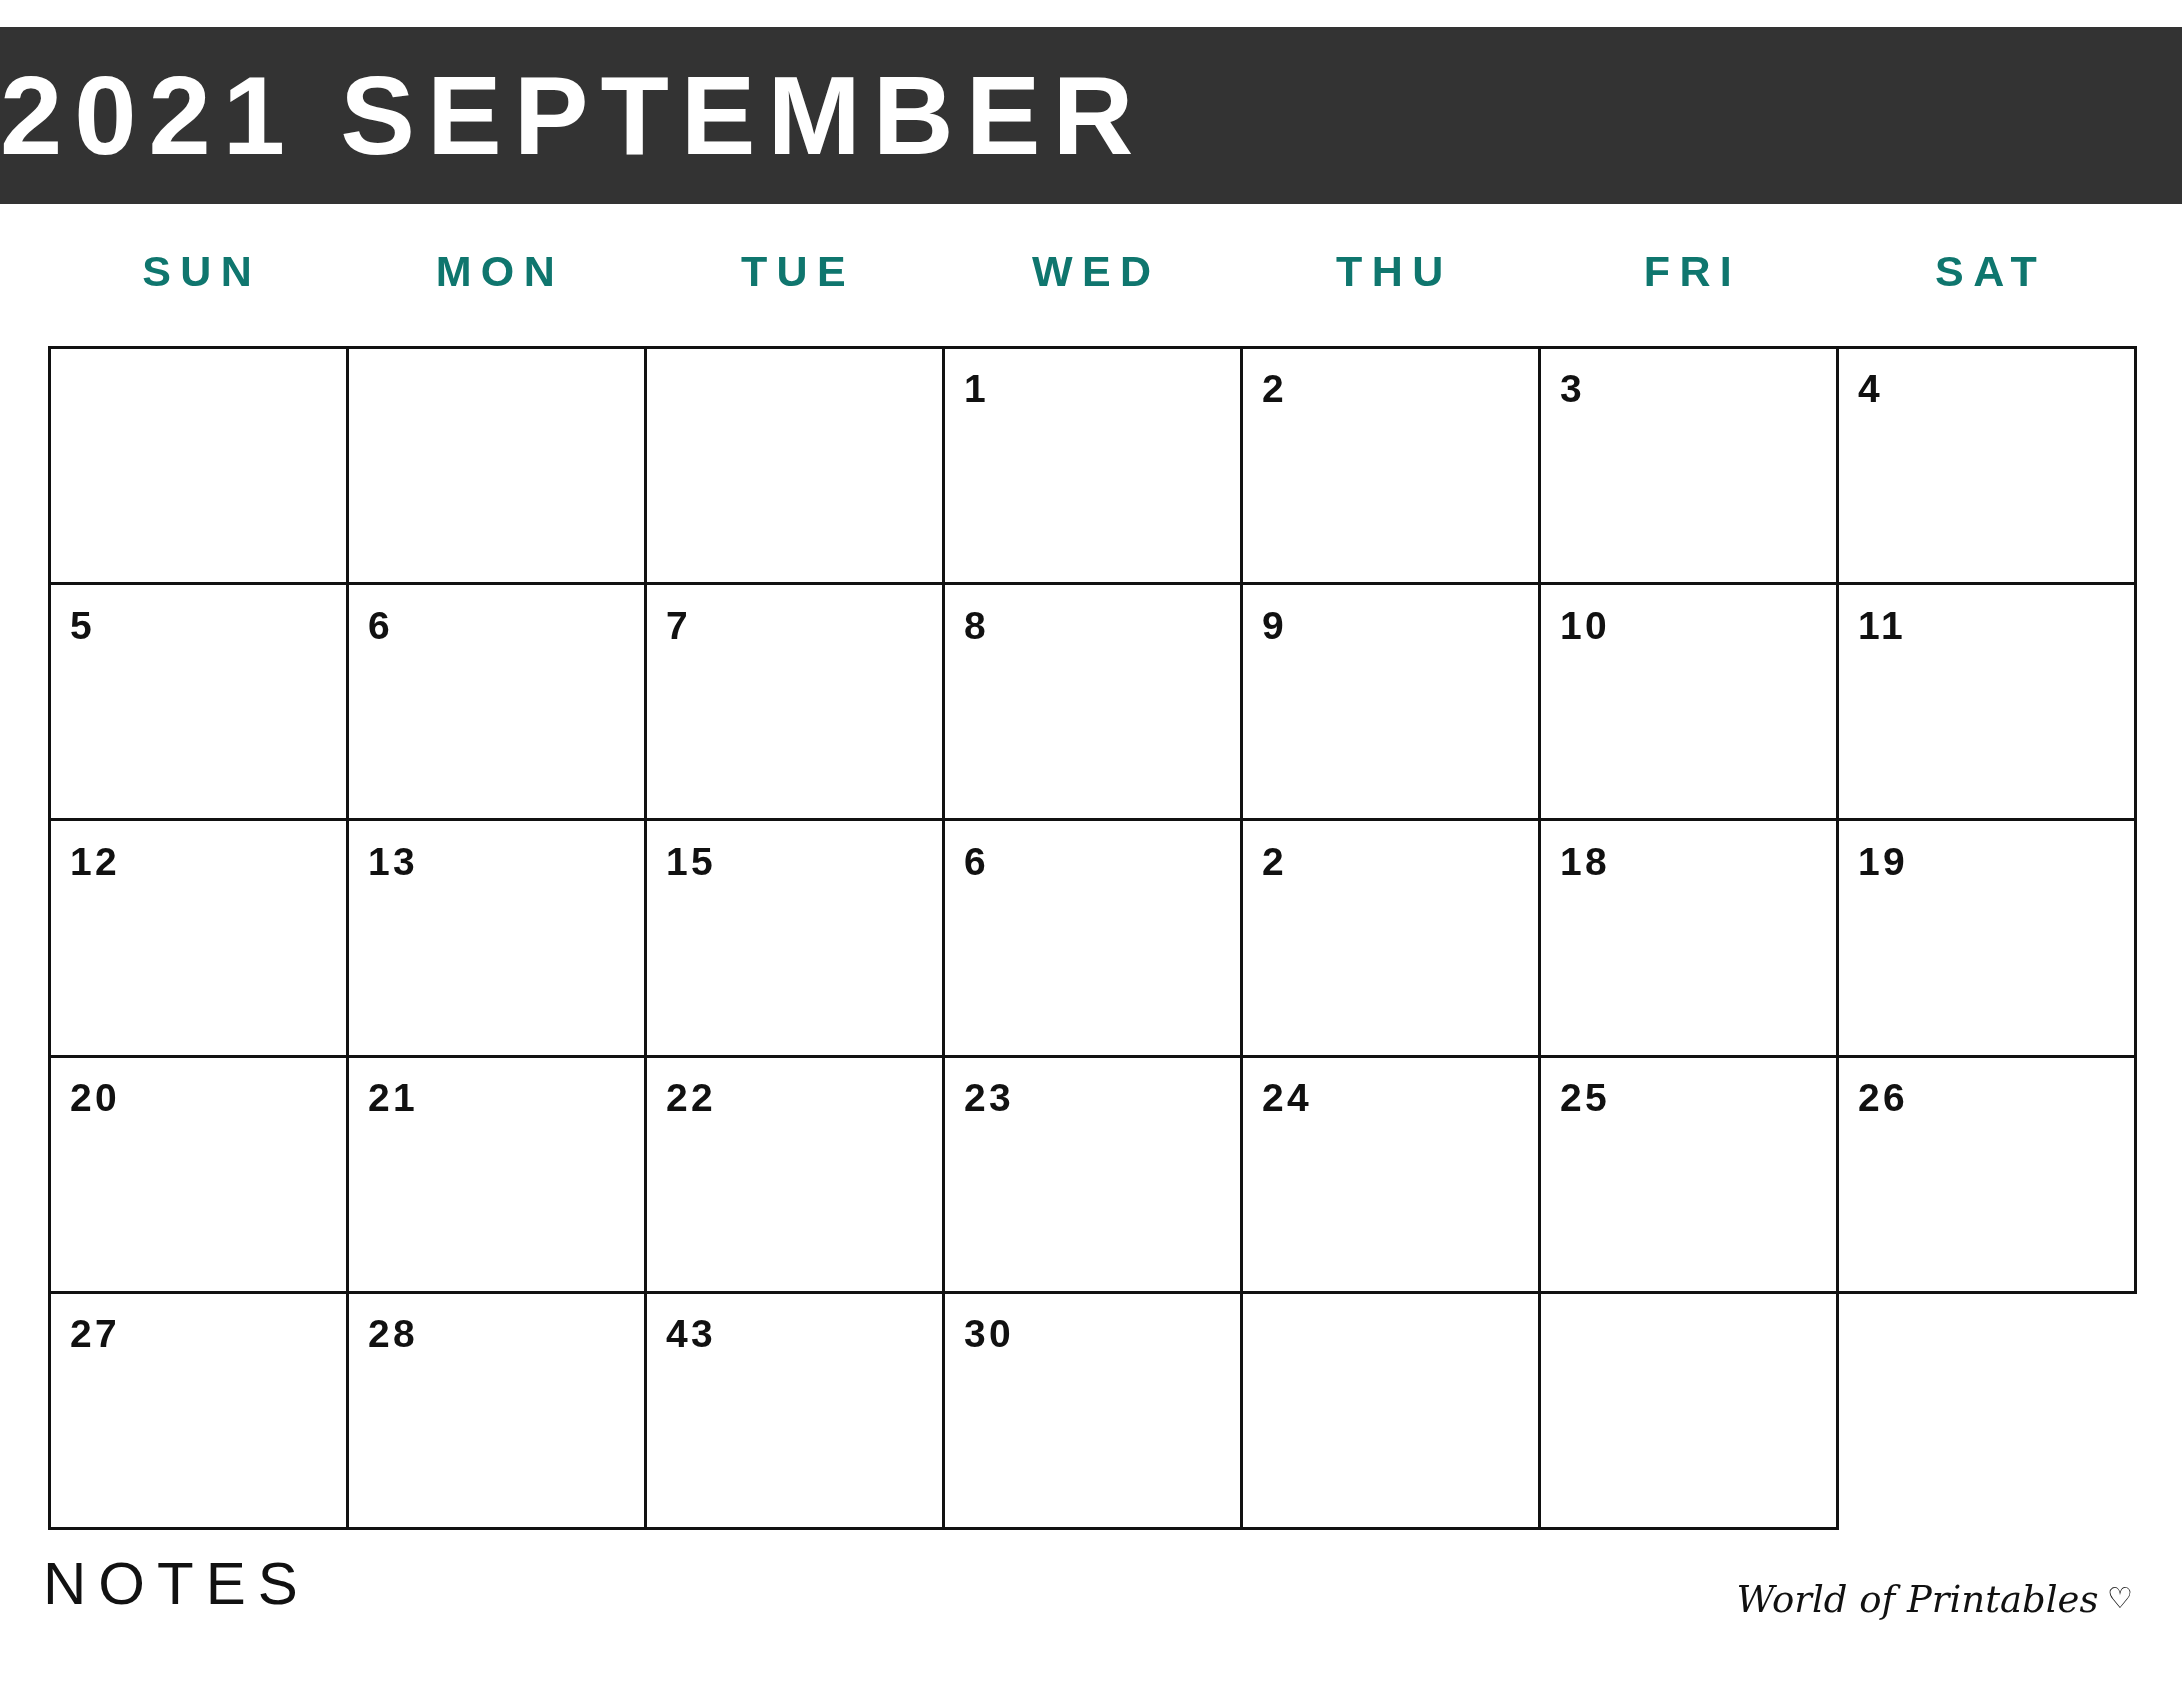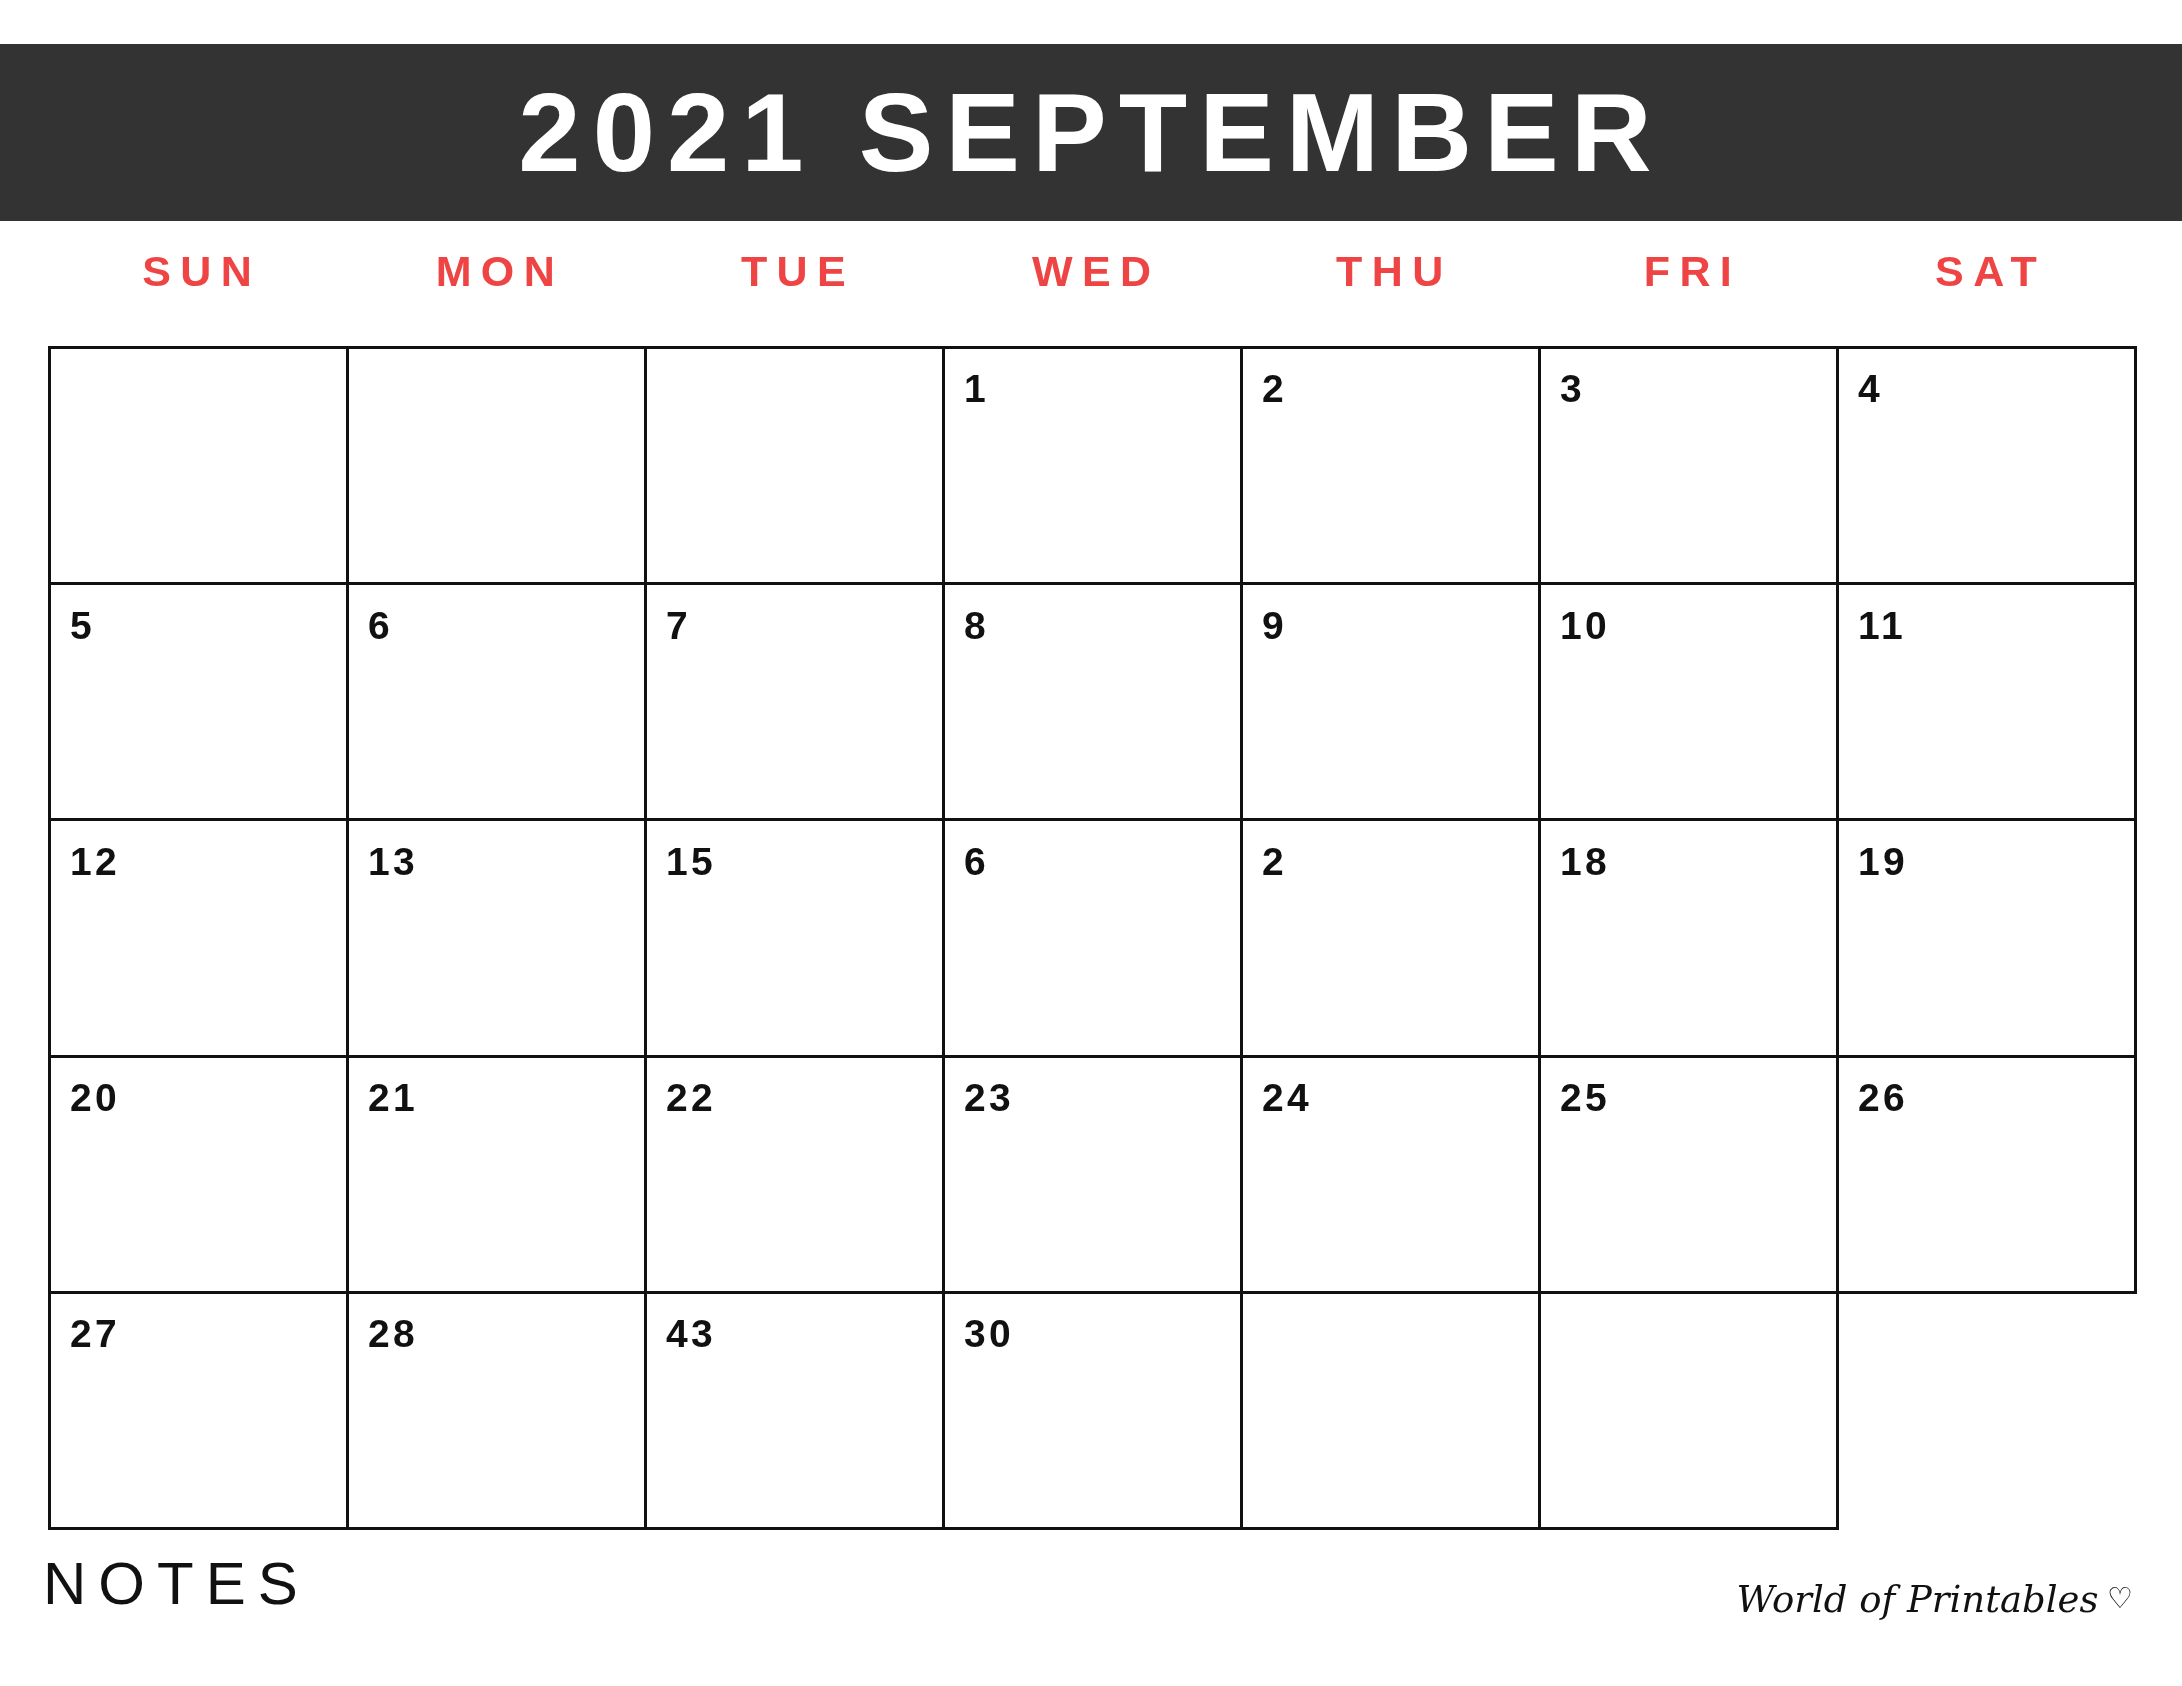--- a/index.html
+++ b/index.html
@@ -20,27 +20,26 @@
     width: 2182px;
     height: 1687px;
     background: #ffffff;
     box-sizing: border-box;
   }
 
   
   .title-bar {
     position: absolute;
     left: 0;
-    top: 44px;
+    top: 27px;
     width: 2182px;
     height: 177px;
     background: #333333;
     display: flex;
     align-items: center;
-    justify-content: center;
   }
   .title-text {
     color: #ffffff;
     font-size: 112px;
     font-weight: bold;
     letter-spacing: 12px;
     line-height: 1;
     white-space: nowrap;
     font-family: "Liberation Sans", sans-serif;
   }
@@ -52,21 +51,21 @@
     top: 247px;
     width: 2087px;
     display: grid;
     grid-template-columns: repeat(7, 1fr);
   }
   .weekday {
     text-align: center;
     font-size: 43px;
     font-weight: bold;
     letter-spacing: 9.4px;
-    color: #ef4444;
+    color: #0f766e;
     text-indent: 9.4px;
   }
 
   
   .cal-grid {
     position: absolute;
     left: 48px;
     top: 346px;
     width: 2089px;
     height: 1184px;

